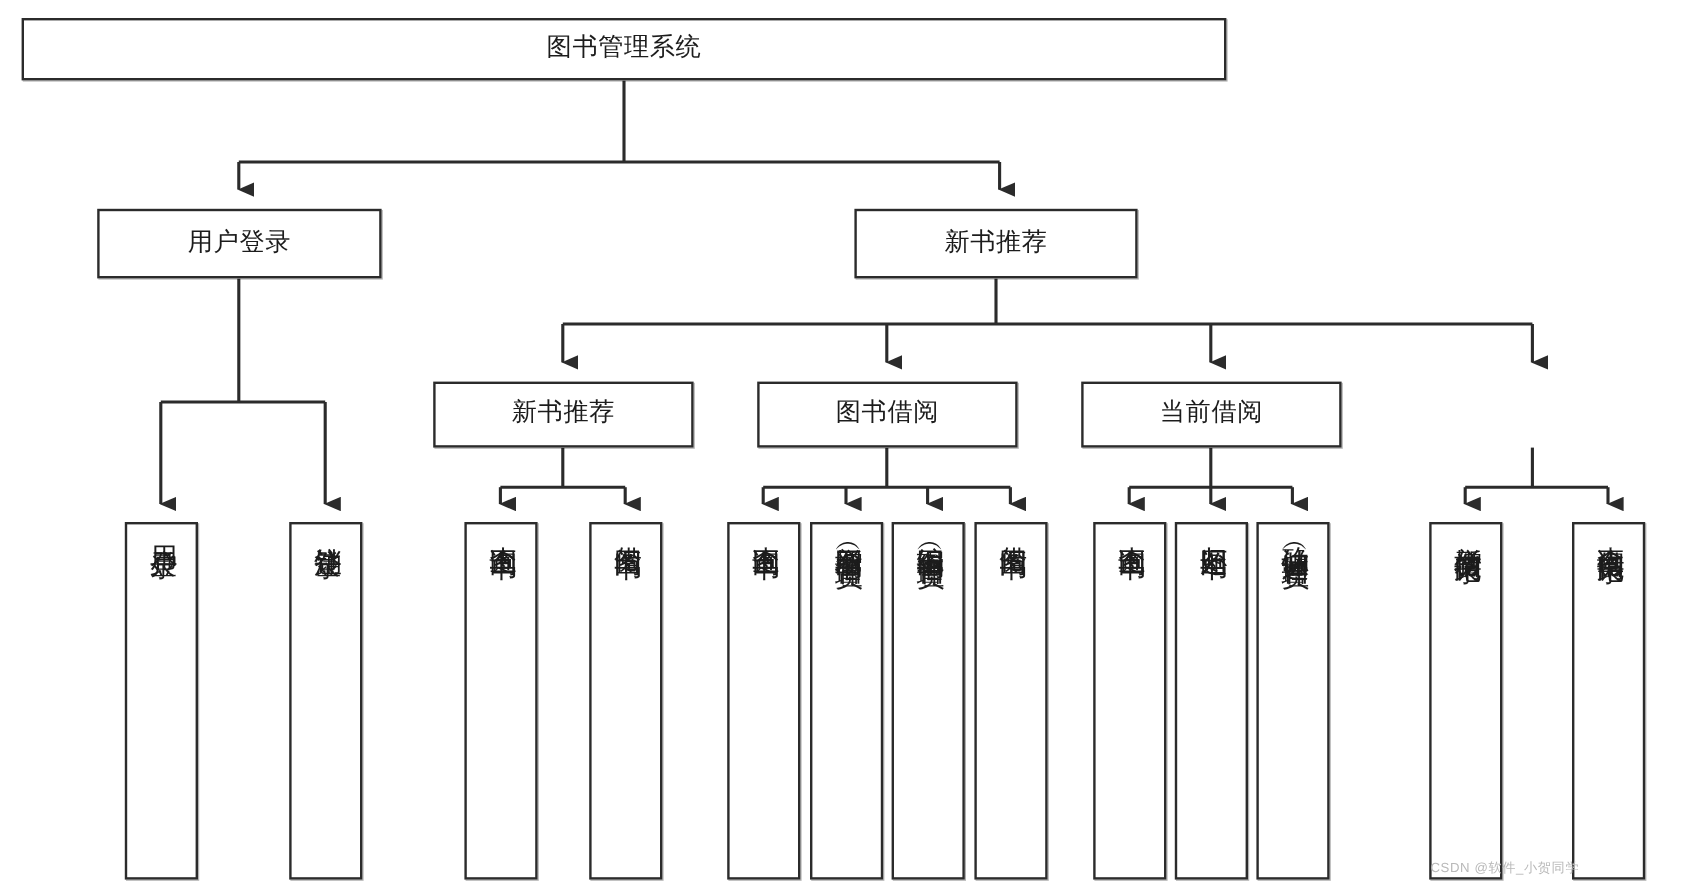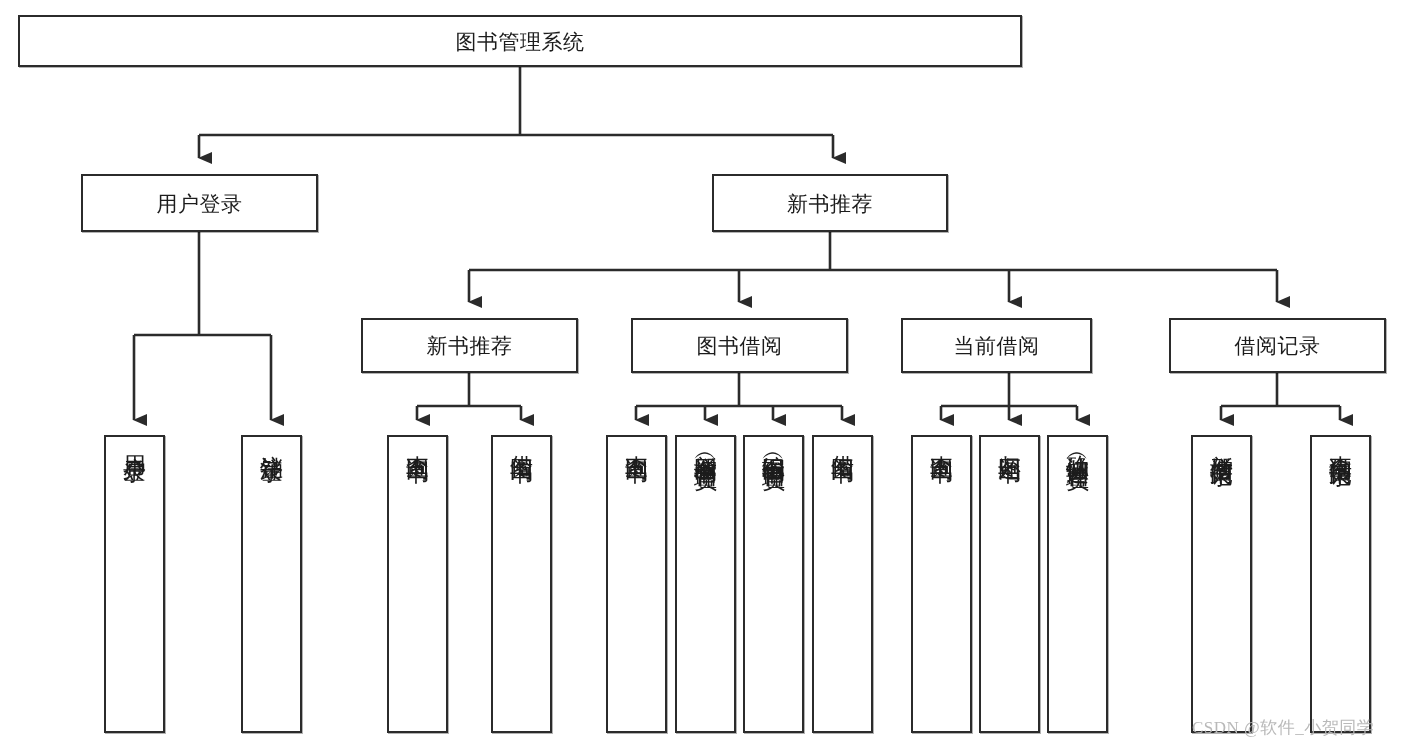--- a/index.html
+++ b/index.html
@@ -27,20 +27,21 @@
   }
   .node {
     position: absolute;
     box-sizing: border-box;
     background: #ffffff;
     border: 2px solid #2b2b2b;
     display: flex;
     align-items: center;
     justify-content: center;
     box-shadow: 1px 1px 0 rgba(0,0,0,0.30);
+    font-family: Liberation Mono, monospace;
   }
   .node-label {
     color: #1c1c1c;
     letter-spacing: 0.5px;
     white-space: nowrap;
   }
   .node.horizontal .node-label {
     font-size: 21px;
     line-height: 1;
   }
@@ -52,24 +53,23 @@
     writing-mode: vertical-rl;
     text-orientation: upright;
     font-size: 23px;
     line-height: 1.08;
     letter-spacing: 2px;
     margin: 0 auto;
   }
   .watermark {
     position: absolute;
     color: #b9b9b9;
-    font-size: 17px;
+    font-size: 11px;
     white-space: nowrap;
     letter-spacing: 0.5px;
-    font-family: Liberation Serif, serif;
   }
 </style>
 </head>
 <body>
 
 <div id="canvas">
 
   <svg id="wires" viewBox="0 0 1405 747" xmlns="http://www.w3.org/2000/svg">
     <defs>
       <marker id="arrow" viewBox="0 0 12 14" refX="6" refY="13" markerWidth="12" markerHeight="14" orient="auto-start-reverse" markerUnits="userSpaceOnUse">
@@ -133,27 +133,24 @@
   </div>
 
   <div class="node horizontal" style="left:631px; top:318px; width:217px; height:55px;">
     <span class="node-label">图书借阅</span>
   </div>
 
   <div class="node horizontal" style="left:361px; top:318px; width:217px; height:55px;">
     <span class="node-label">新书推荐</span>
   </div>
 
-  <div class="node horizontal" style="left:901px; top:318px; width:191px; height:55px;">
+  <div class="node horizontal" style="left:901px; top:318px; width:217px; height:55px;">
     <span class="node-label">当前借阅</span>
   </div>
 
-  <div class="node horizontal" style="left:1169px; top:318px; width:217px; height:55px;">
-    <span class="node-label">借阅记录</span>
-  </div>
 
   <div class="node vertical" style="left:104px; top:435px; width:61px; height:298px;">
     <span class="node-label">用户登录</span>
   </div>
 
   <div class="node vertical" style="left:241px; top:435px; width:61px; height:298px;">
     <span class="node-label">注销登录</span>
   </div>
 
   <div class="node vertical" style="left:387px; top:435px; width:61px; height:298px;">

